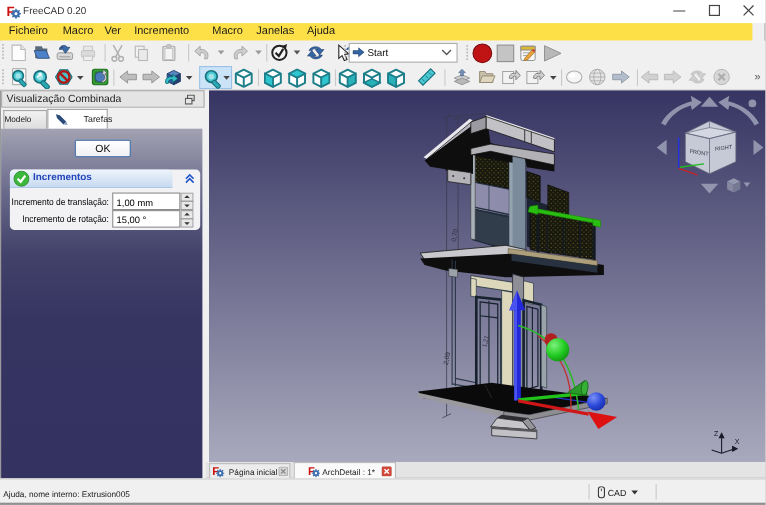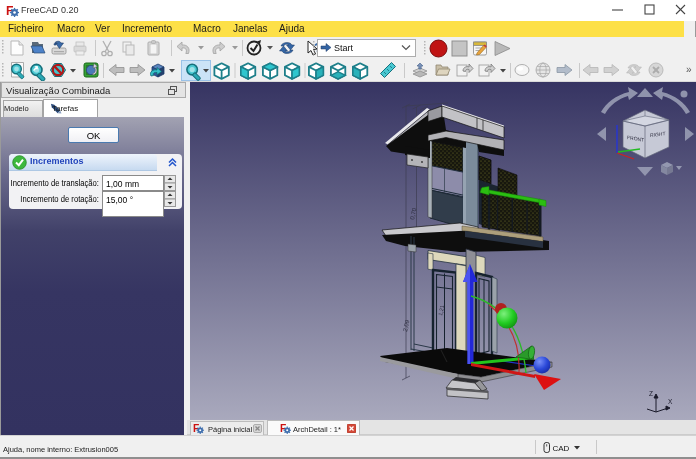--- a/index.html
+++ b/index.html
@@ -313,40 +313,40 @@
         <rect x="0.5" y="3.5" width="6" height="5" fill="#e4e4e4" stroke="#555" stroke-width="1"></rect>
       </svg>
   </div>
   <div id="tabsrow">
     <div class="vtab" style="left:2px;top:2px;width:40px;height:17px;background:linear-gradient(#f2f2f2,#dddddd);border:1px solid #a5a5a5;border-bottom:none;box-sizing:border-box;text-align:left;padding-top:3px;font-size:7.5px;">Modelo</div>
     <div class="vtab" style="left:42px;top:1px;width:55px;height:18px;background:#ffffff;border:1px solid #a5a5a5;border-bottom:none;box-sizing:border-box;font-size:8px;">
       <svg style="position:absolute;left:6px;top:3px" width="12" height="11" viewBox="0 0 14 13">
           <path d="M1 1 L5 2 L12 9 L9 12 L2 5 Z" fill="#2a4a7a"></path>
           <path d="M9 12 L12 9 L13.5 12.5 Z" fill="#8aa0c0"></path>
         </svg>
-      <span style="position:absolute;left:8px;top:4px">Tarefas</span>
+      <span style="position:absolute;left:32px;top:4px">Tarefas</span>
     </div>
   </div>
   <div id="panelbody">
     <div style="position:absolute;left:67px;top:10px;width:51px;height:16px;background:linear-gradient(#ffffff,#f0f0f4);border:1px solid #4a7ab0;border-radius:2px;font-size:9.5px;text-align:center;padding-top:2px;box-sizing:border-box;color:#000;">OK</div>
     <div style="position:absolute;left:8px;top:37px;width:173px;height:55px;background:#f2f2f4;border-radius:4px;">
       <div style="position:absolute;left:0;top:0;width:148px;height:17px;background:linear-gradient(#eef4fc,#c7daf0);border-radius:4px 4px 0 0;border-bottom:1px solid #aec8e4;box-sizing:border-box;">
         <svg style="position:absolute;left:3px;top:1px" width="15" height="15" viewBox="0 0 15 15">
             <circle cx="7.5" cy="7.5" r="6.8" fill="#3db83d" stroke="#2a8a2a" stroke-width="0.8"></circle>
             <path d="M4 7.5 L6.8 10.2 L11 4.6" fill="none" stroke="#fff" stroke-width="2"></path>
           </svg>
         <span style="position:absolute;left:21px;top:2px;font-size:9px;font-weight:bold;color:#2244bb;">Incrementos</span>
         <svg style="position:absolute;left:158px;top:3px" width="11" height="11" viewBox="0 0 11 11">
             <path d="M2 5.5 L5.5 2 L9 5.5 M2 9 L5.5 5.5 L9 9" fill="none" stroke="#2255cc" stroke-width="1.5"></path>
           </svg>
       </div>
       <div style="position:absolute;left:-28px;top:24px;width:118px;font-size:8.5px;color:#000;text-align:right;white-space:nowrap;transform:scaleX(0.9);transform-origin:100% 50%;">Incremento de translação:</div>
       <div style="position:absolute;left:93px;top:21px;width:62px;height:16px;background:#fff;border:1px solid #8a8a8a;font-size:8.5px;padding:3px 0 0 3px;box-sizing:border-box;">1,00 mm</div>
       <div style="position:absolute;left:-28px;top:40px;width:118px;font-size:8.5px;color:#000;text-align:right;white-space:nowrap;transform:scaleX(0.9);transform-origin:100% 50%;">Incremento de rotação:</div>
-      <div style="position:absolute;left:93px;top:37px;width:62px;height:26px;background:#fff;border:1px solid #8a8a8a;font-size:8.5px;padding:3px 0 0 3px;box-sizing:border-box;">15,00 °</div>
+      <div style="position:absolute;left:93px;top:37px;width:62px;height:16px;background:#fff;border:1px solid #8a8a8a;font-size:8.5px;padding:3px 0 0 3px;box-sizing:border-box;">15,00 °</div>
       <svg style="position:absolute;left:155px;top:21px" width="12" height="16" viewBox="0 0 12 16">
           <rect x="0.5" y="0.5" width="11" height="7.5" fill="#e8e8e8" stroke="#999"></rect>
           <rect x="0.5" y="8" width="11" height="7.5" fill="#e8e8e8" stroke="#999"></rect>
           <path d="M3.5 5 L6 2.5 L8.5 5 Z" fill="#333"></path>
           <path d="M3.5 11 L6 13.5 L8.5 11 Z" fill="#333"></path>
         </svg>
       <svg style="position:absolute;left:155px;top:37px" width="12" height="16" viewBox="0 0 12 16">
           <rect x="0.5" y="0.5" width="11" height="7.5" fill="#e8e8e8" stroke="#999"></rect>
           <rect x="0.5" y="8" width="11" height="7.5" fill="#e8e8e8" stroke="#999"></rect>
           <path d="M3.5 5 L6 2.5 L8.5 5 Z" fill="#333"></path>

